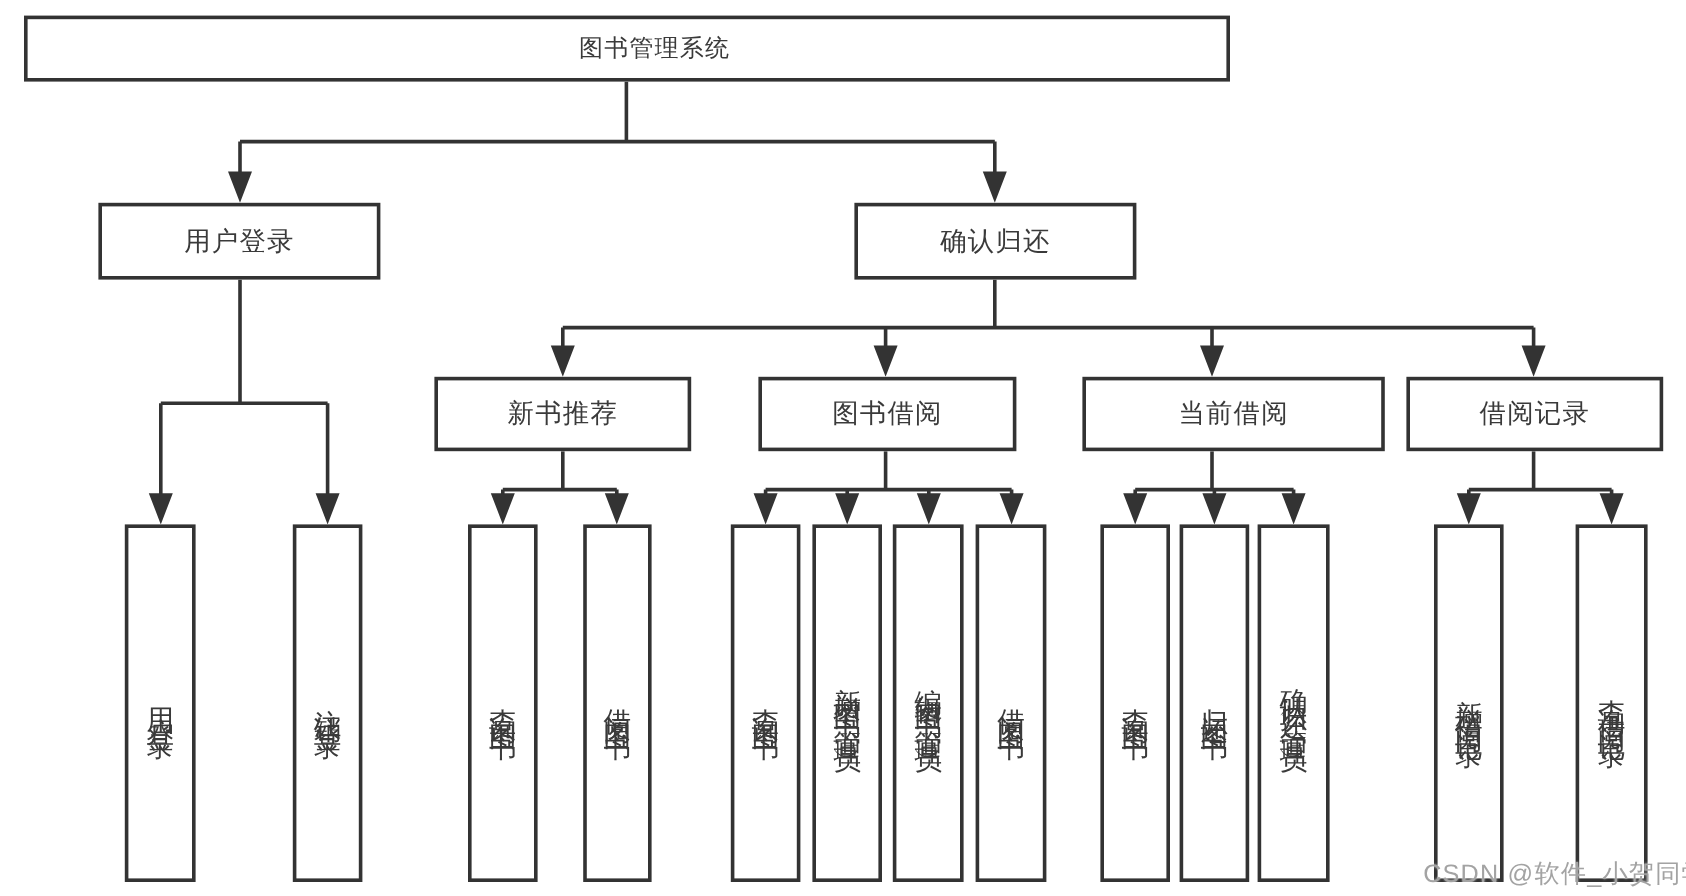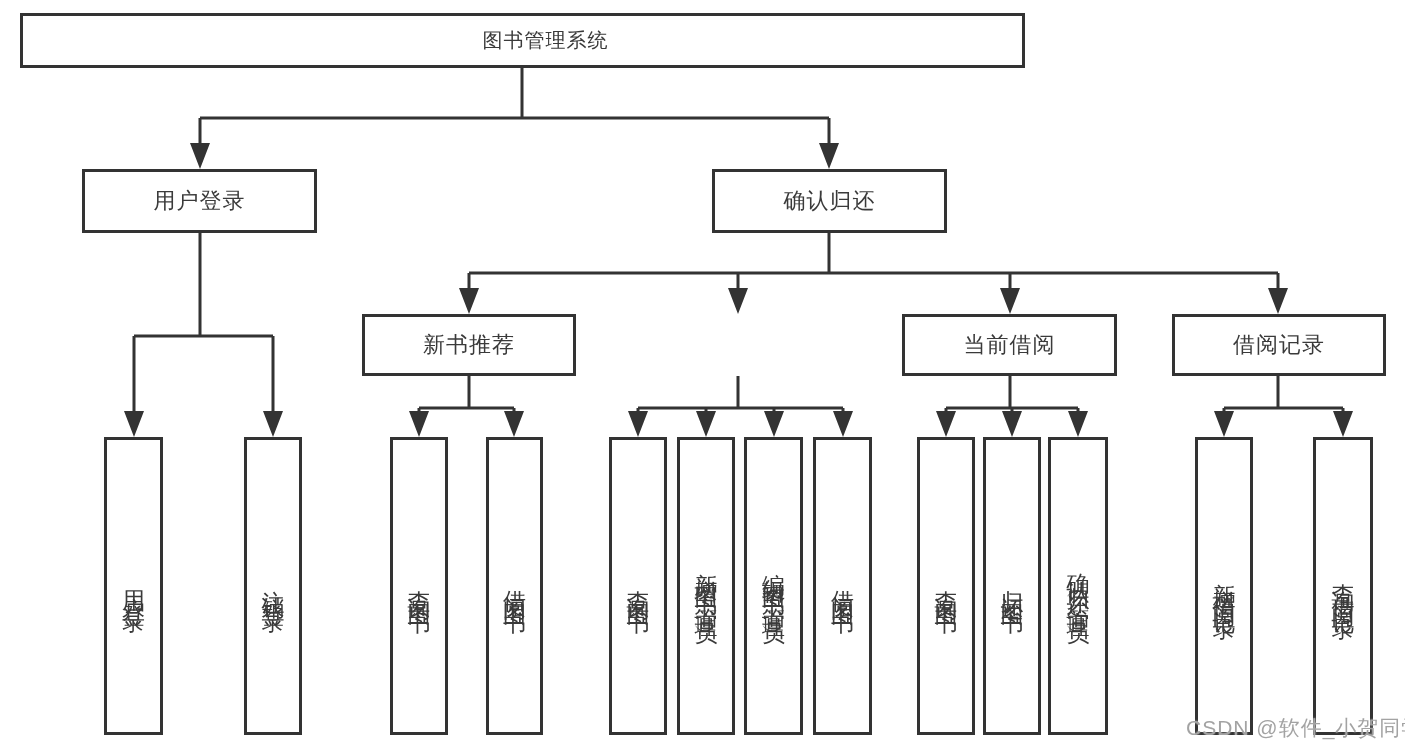--- a/index.html
+++ b/index.html
@@ -77,21 +77,24 @@
   <div class="node" style="left:82px;top:169px;width:235px;height:64px;">
     <span>用户登录</span>
   </div>
   <div class="node" style="left:712px;top:169px;width:235px;height:64px;">
     <span>确认归还</span>
   </div>
 
   <div class="node" style="left:362px;top:314px;width:214px;height:62px;align-items:center;">
     <span>新书推荐</span>
   </div>
-  <div class="node" style="left:902px;top:314px;width:215px;height:62px;">
+  <div class="node" style="left:632px;top:314px;width:215px;height:62px;">
+    <span>图书借阅</span>
+  </div>
+  <div class="node" style="left:902px;top:314px;width:252px;height:62px;">
     <span>当前借阅</span>
   </div>
   <div class="node" style="left:1172px;top:314px;width:214px;height:62px;font-family:Liberation Mono, monospace;">
     <span>借阅记录</span>
   </div>
 
   <div class="leaf" style="left:104px;width:59px;">
     <span>用户登录</span>
   </div>
   <div class="leaf" style="left:244px;width:58px;">

